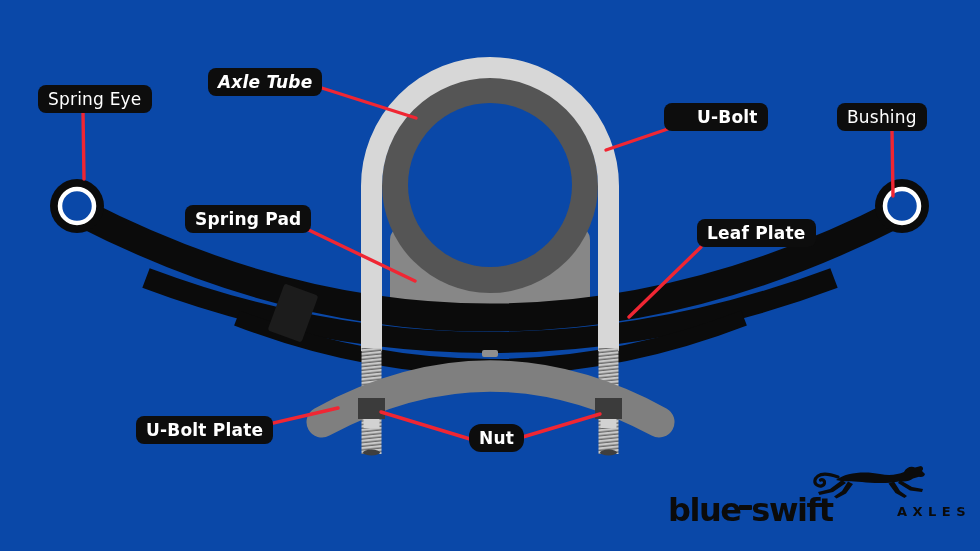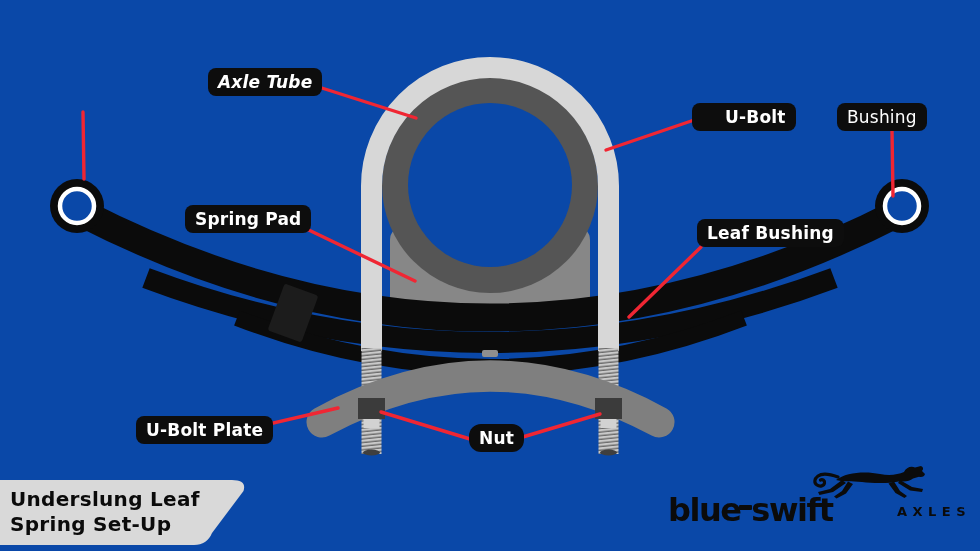--- a/index.html
+++ b/index.html
@@ -31,21 +31,21 @@
   .leader{stroke:var(--leader-red);stroke-width:3.4;stroke-linecap:round;}
   
   .label{
     position:absolute; background:var(--label-bg); color:var(--label-text);
     font-size:17px; font-weight:700; line-height:18px; padding:5px 10px;
     border-radius:8px; white-space:nowrap; letter-spacing:.2px;
   }
   .label.regular{font-weight:400;}
   .lbl-spring-eye{left:38px;top:85px;}
   .lbl-axle-tube{left:208px;top:68px;font-style:italic;}
-  .lbl-u-bolt{left:692px;top:103px;padding-left:33px;}
+  .lbl-u-bolt{left:664px;top:103px;padding-left:33px;}
   .lbl-bushing{left:837px;top:103px;}
   .lbl-spring-pad{left:185px;top:205px;}
   .lbl-leaf-spring{left:697px;top:219px;}
   .lbl-u-bolt-plate{left:136px;top:416px;}
   .lbl-nut{left:469px;top:424px;border-radius:12px;}
   
   .title-card{position:absolute;left:0;top:480px;width:252px;height:65px;}
   .title-card svg{position:absolute;left:0;top:0;}
   .title-text{position:absolute;left:10px;top:7px;color:var(--ink-black);
     font-size:20px;font-weight:800;letter-spacing:.3px;line-height:25px;}
@@ -106,37 +106,29 @@
     <line class="leader" x1="303" y1="82" x2="416" y2="118"></line>
     <line class="leader" x1="703" y1="117" x2="606" y2="150"></line>
     <line class="leader" x1="892" y1="130" x2="893" y2="196"></line>
     <line class="leader" x1="290" y1="221" x2="415" y2="281"></line>
     <line class="leader" x1="701" y1="247" x2="629" y2="317"></line>
     <line class="leader" x1="243" y1="430" x2="338" y2="408"></line>
     <line class="leader" x1="470" y1="439" x2="381" y2="412"></line>
     <line class="leader" x1="516" y1="439" x2="600" y2="414"></line>
   </svg>
 
+  <div class="label regular lbl-spring-eye">Spring Eye</div>
   <div class="label lbl-axle-tube">Axle Tube</div>
   <div class="label lbl-u-bolt">U-Bolt</div>
   <div class="label lbl-spring-pad">Spring Pad</div>
   <div class="label regular lbl-bushing">Bushing</div>
-  <div class="label lbl-leaf-spring">Leaf Bushing</div>
+  <div class="label lbl-leaf-spring">Leaf Plate</div>
   <div class="label lbl-u-bolt-plate">U-Bolt Plate</div>
   <div class="label lbl-nut">Nut</div>
 
-  <div class="title-card">
-    <svg width="252" height="65" viewBox="0 0 252 65">
-      <path d="M0 0 H232 Q247 0 243.5 11 L212 53 Q207 65 194 65 H0 Z" fill="#D9D9D9"></path>
-    </svg>
-    <div class="title-text">
-      <div>Underslung Leaf</div>
-      <div>Spring Set-Up</div>
-    </div>
-  </div>
 
   <div class="logo">
     <svg class="cheetah" width="124" height="38" viewBox="0 0 124 38">
       <g fill="#0B0B0B">
         <path d="M28 13 C20 10 12 9 8 12 C4 15 4 19 7 21 C10 23 14 22 14.5 19 C15 16.5 12.5 15 10.5 16" fill="none" stroke="#0B0B0B" stroke-width="3.2" stroke-linecap="round"></path>
         <path d="M26 16 C36 8 56 7 70 10 C80 12 88 10.5 94 8 C96 3.5 101 1.5 105 3.5 L111 2 C113.5 3 113.8 5.2 112 7 L115 10 C114.5 12.5 112 13.5 109 12.8 L103 14.5 C100 17 95 18 90 17.2 C80 19.5 64 19.5 52 18 C42 17 32 18 26 16 Z"></path>
         <path d="M90 16 L102 23 L113 25 L112 28 L100 26.5 L88 19 Z"></path>
         <path d="M84 17.5 L90 27 L97 32 L94.5 34 L85.5 29 L78.5 19.5 Z"></path>
         <path d="M32 16 L20 25 L8 28 L9.5 31 L23 28 L36 19 Z"></path>
         <path d="M38 17.5 L32 27 L24 32.5 L26.5 34.5 L36 29.5 L43 20 Z"></path>

